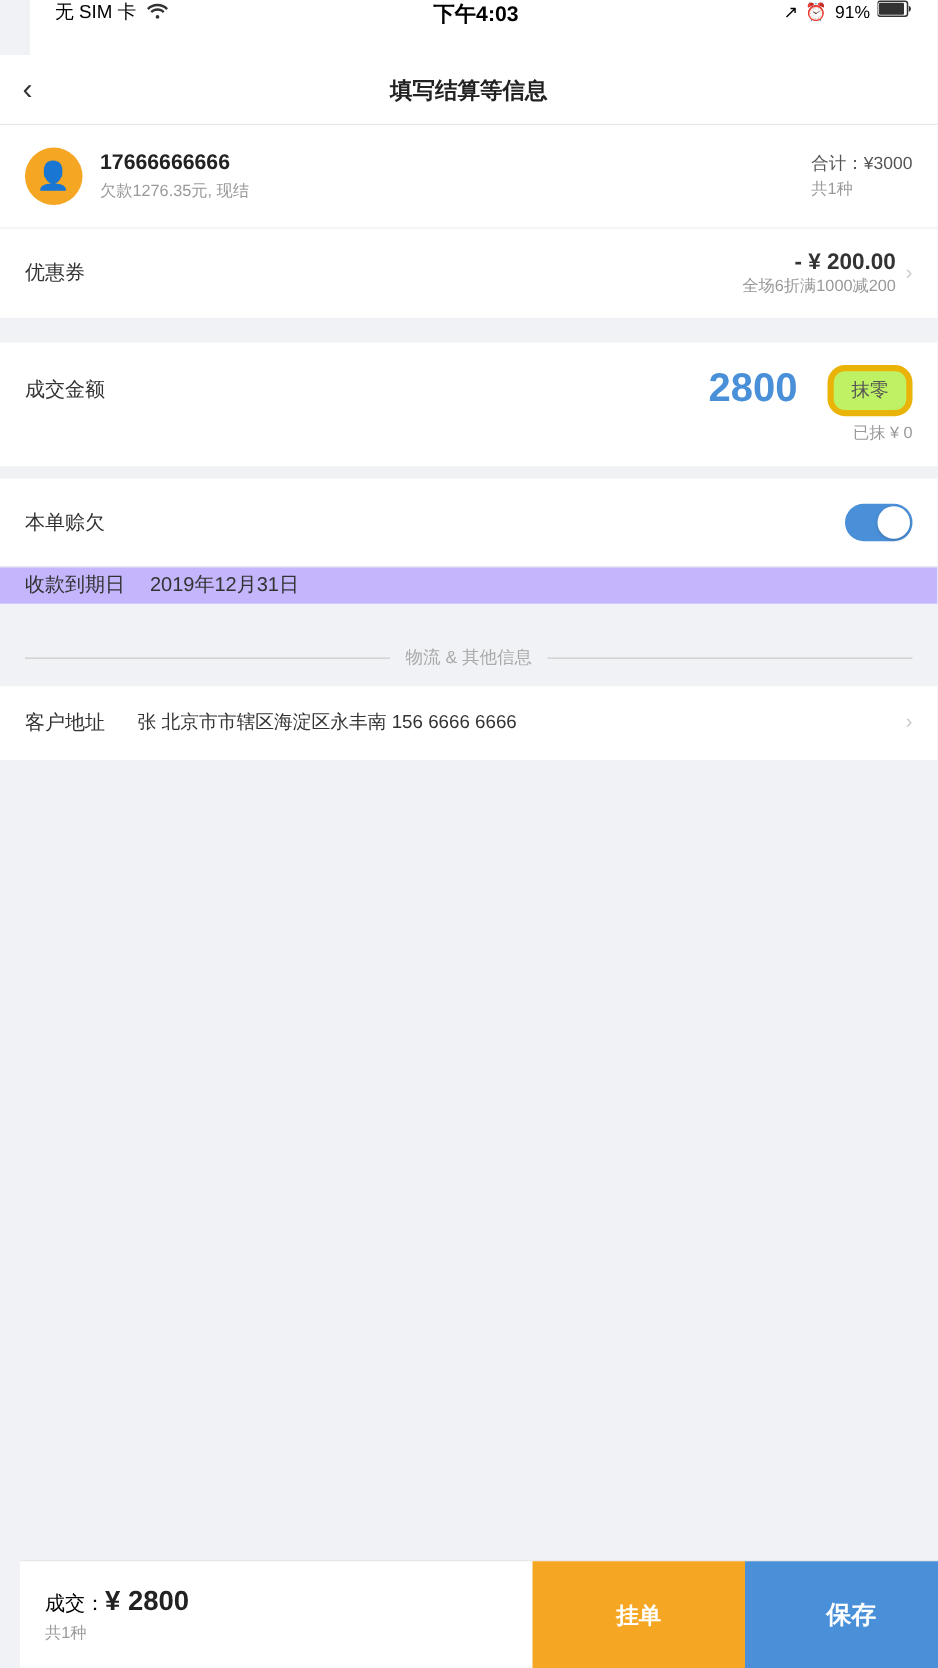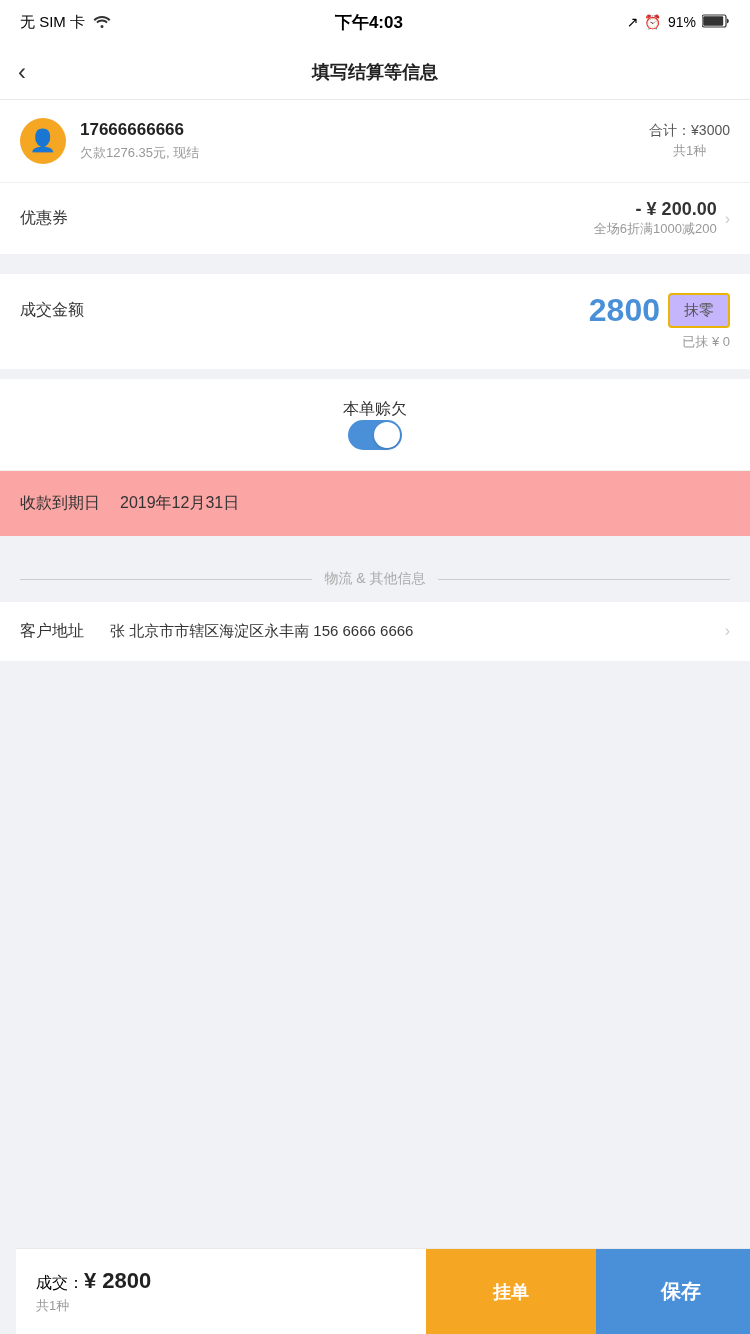--- a/index.html
+++ b/index.html
@@ -11,25 +11,26 @@
       min-height: 1334px;
       position: relative;
       overflow-x: hidden;
     }
 
     
     .status-bar {
       background: #fff;
       height: 44px;
       display: flex;
-      align-items: center;
+      align-items: flex-start;
       justify-content: space-between;
       padding: 0 20px;
       font-size: 15px;
       font-weight: 500;
+      margin-left: 24px;
     }
     .status-left { display: flex; align-items: center; gap: 8px; }
     .status-center { font-size: 17px; font-weight: 600; }
     .status-right { display: flex; align-items: center; gap: 6px; font-size: 14px; }
 
     
     .nav-bar {
       background: #fff;
       height: 56px;
       display: flex;
@@ -75,21 +76,21 @@
     .customer-left { display: flex; align-items: center; gap: 14px; }
     .avatar {
       width: 46px; height: 46px;
       border-radius: 50%;
       background: #f5a623;
       display: flex; align-items: center; justify-content: center;
       color: #fff; font-size: 22px;
     }
     .customer-info .phone { font-size: 17px; font-weight: 600; color: #222; }
     .customer-info .debt { font-size: 13px; color: #999; margin-top: 4px; }
-    .customer-right { text-align: center; }
+    .customer-right { text-align: left; }
     .customer-right .total-label { font-size: 14px; color: #555; }
     .customer-right .total-count { font-size: 13px; color: #999; margin-top: 2px; }
 
     
     .coupon-row {
       display: flex;
       align-items: center;
       justify-content: space-between;
       padding: 16px 20px;
       background: #fff;
@@ -109,29 +110,29 @@
       background: #fff;
       padding: 18px 20px;
       margin-bottom: 0;
     }
     .deal-row {
       display: flex;
       align-items: center;
       justify-content: space-between;
     }
     .deal-label { font-size: 16px; color: #333; }
-    .deal-right { display: flex; align-items: center; gap: 8px; }
+    .deal-right { display: flex; gap: 24px; }
     .deal-amount { font-size: 32px; font-weight: 700; color: #4a90d9; }
     .round-btn {
-      border: 2px solid #eab308;
-      border-radius: 4px;
+      border: 5px solid #eab308;
+      border-radius: 14px;
       padding: 6px 14px;
       font-size: 15px;
       color: #555;
-      background: #c4b5fd;
+      background: #bef264;
       cursor: pointer;
     }
     .deal-sub { font-size: 13px; color: #999; margin-top: 4px; text-align: right; }
 
     
     .prepay-row {
       display: flex;
       align-items: center;
       justify-content: space-between;
       padding: 16px 20px;
@@ -162,30 +163,29 @@
       box-shadow: 0 1px 3px rgba(0,0,0,0.2);
     }
 
     
     .debt-row {
       display: flex;
       align-items: center;
       justify-content: space-between;
       padding: 20px 20px;
       background: #fff;
-      flex-direction: column;
     }
     .debt-label { font-size: 16px; color: #333; }
 
     
     .duedate-row {
       display: flex;
       align-items: flex-start;
-      padding: 22px 20px;
-      background: #fca5a5;
+      padding: 4px 20px;
+      background: #c4b5fd;
       border-top: 1px solid #f0f0f0;
     }
     .duedate-label { font-size: 16px; color: #333; margin-right: 20px; }
     .duedate-value { font-size: 16px; color: #333; }
 
     
     .divider-section {
       background: #f0f2f5;
       padding: 14px 20px;
       display: flex;

